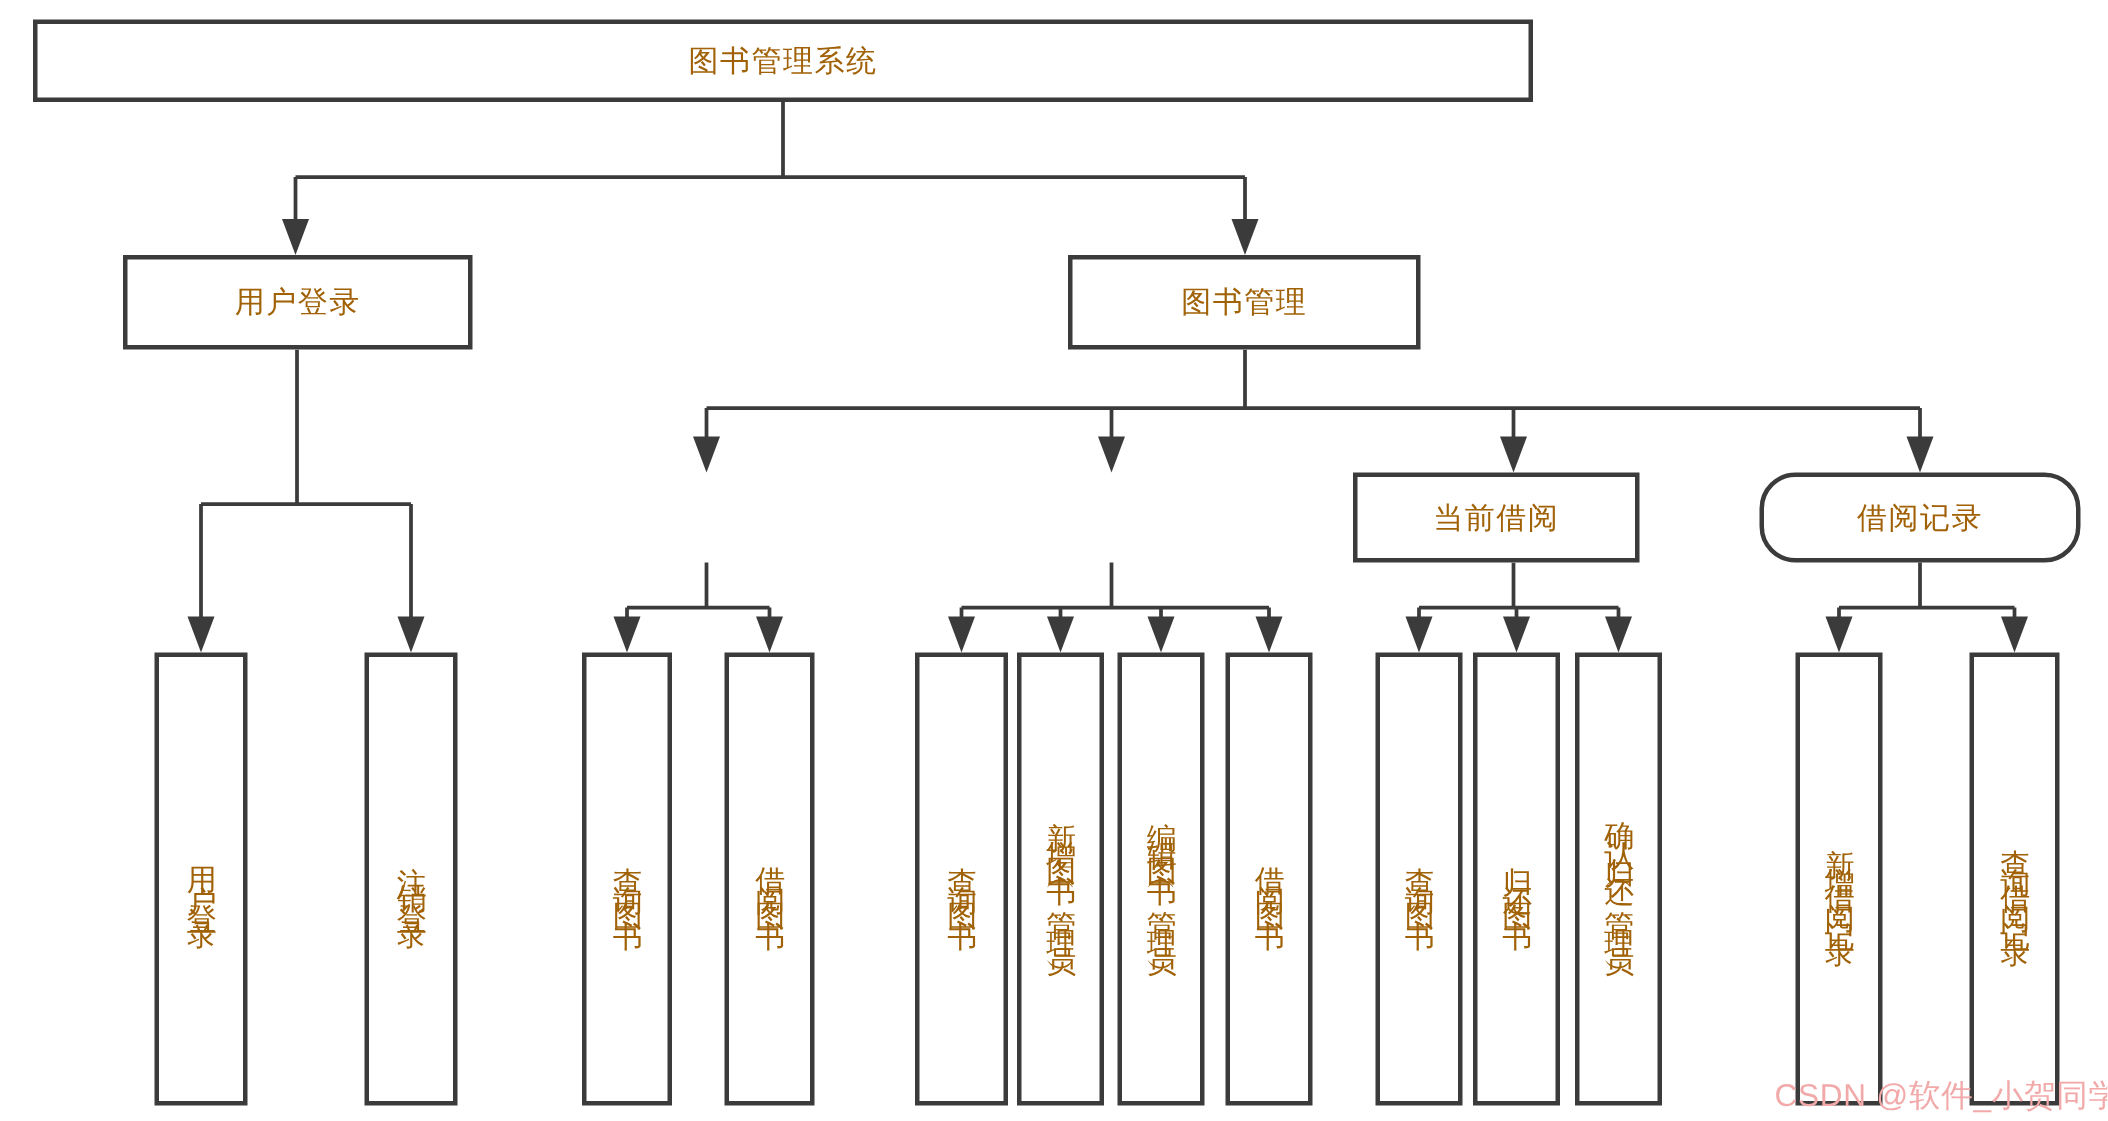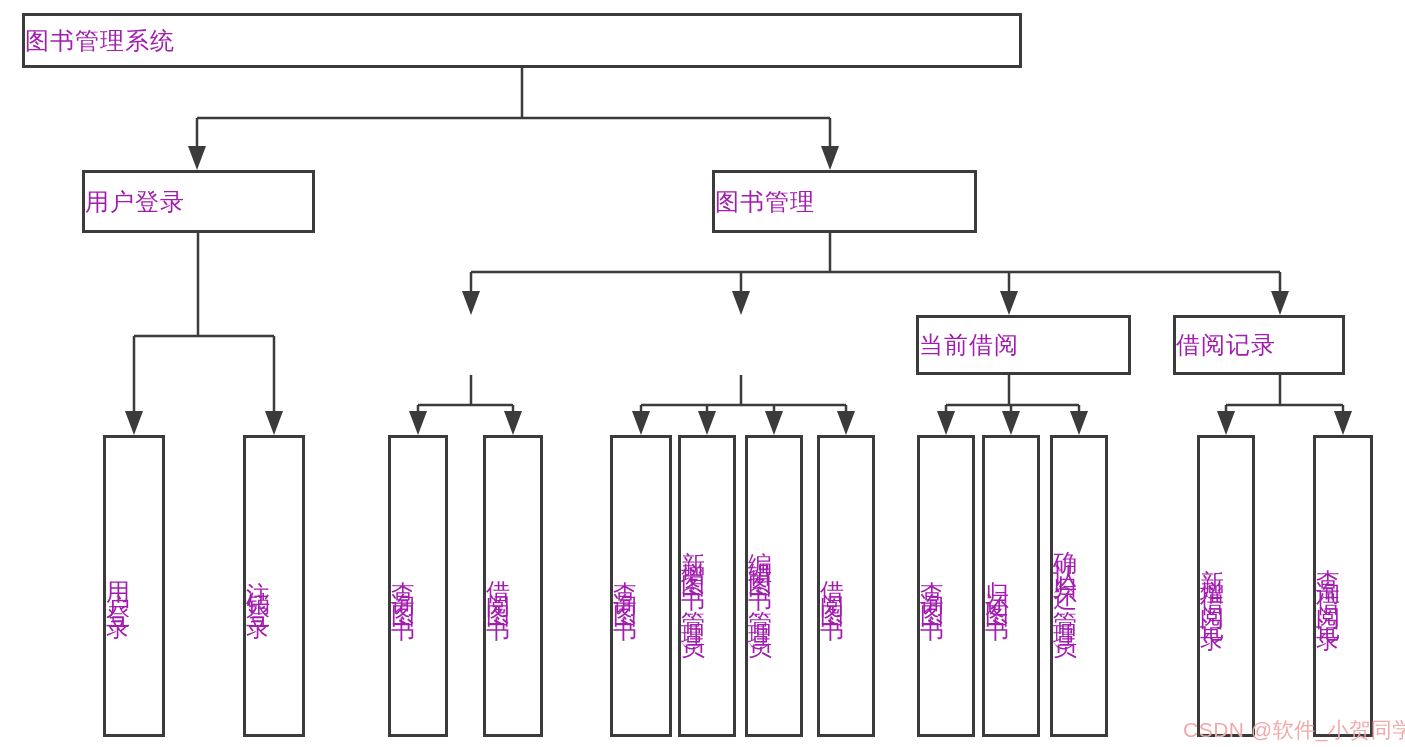--- a/index.html
+++ b/index.html
@@ -21,42 +21,43 @@
     top: 0;
     z-index: 0;
   }
   .box {
     position: absolute;
     box-sizing: border-box;
     border: 3px solid #3b3b3b;
     background: #ffffff;
     display: flex;
     align-items: center;
-    color: #a21caf;
-    font-size: 24px;
+    justify-content: center;
+    color: #a16207;
+    font-size: 20px;
     z-index: 1;
     letter-spacing: 1px;
   }
   .leaf .vtext {
     writing-mode: vertical-rl;
     text-orientation: mixed;
     letter-spacing: 12px;
     line-height: 1;
     white-space: nowrap;
   }
   
   .n-root  { left: 22px;  top: 13px;  width: 1000px; height: 55px; }
   
   .n-l2a   { left: 82px;  top: 170px; width: 233px;  height: 63px; }
-  .n-l2b   { left: 712px; top: 170px; width: 265px;  height: 63px; }
+  .n-l2b   { left: 712px; top: 170px; width: 235px;  height: 63px; }
   
   .n-l3a   { left: 365px;  top: 315px; width: 213px; height: 60px; }
   .n-l3b   { left: 635px;  top: 315px; width: 212px; height: 60px; }
-  .n-l3c   { left: 902px;  top: 315px; width: 215px; height: 60px; margin-left: 14px; }
-  .n-l3d   { left: 1173px; top: 315px; width: 172px; height: 60px; }
+  .n-l3c   { left: 902px;  top: 315px; width: 191px; height: 60px; }
+  .n-l3d   { left: 1173px; top: 315px; width: 214px; height: 60px; border-radius: 24px; }
   
   .leaf    { top: 435px; height: 302px; }
   .n-lf1  { left: 103px;  width: 62px; }
   .n-lf2  { left: 243px;  width: 62px; }
   .n-lf3  { left: 388px;  width: 60px; }
   .n-lf4  { left: 483px;  width: 60px; }
   .n-lf5  { left: 610px;  width: 62px; }
   .n-lf6  { left: 678px;  width: 58px; }
   .n-lf7  { left: 745px;  width: 58px; }
   .n-lf8  { left: 817px;  width: 58px; }

